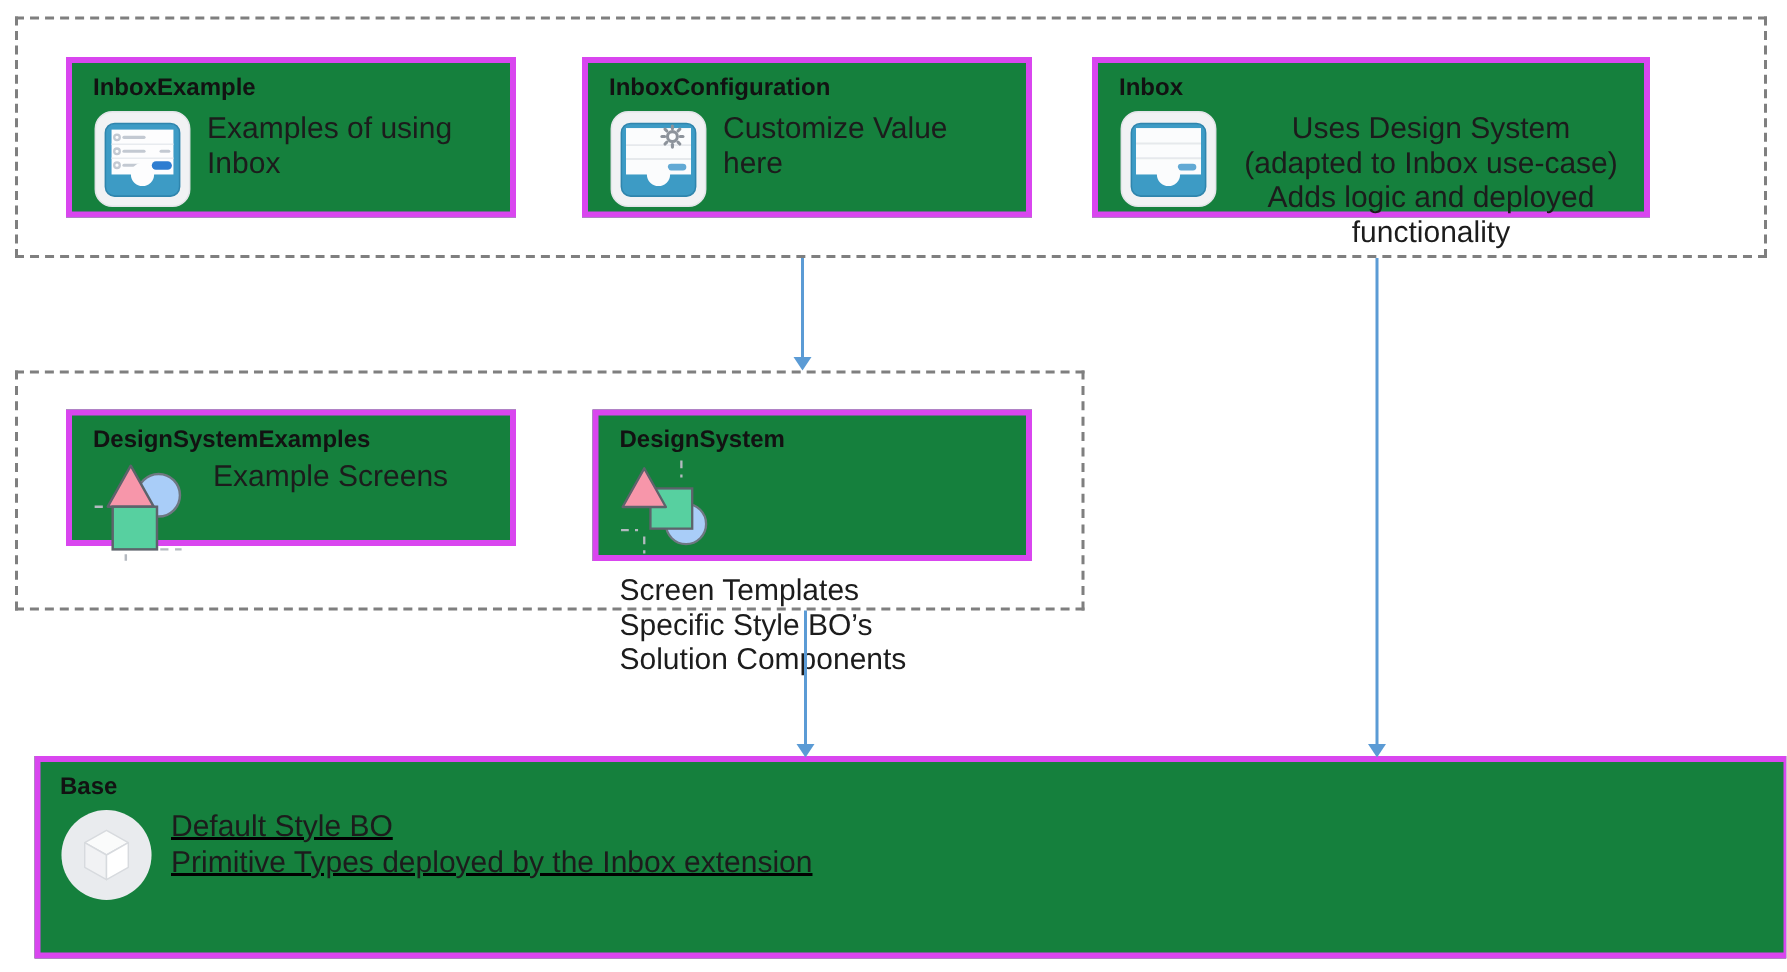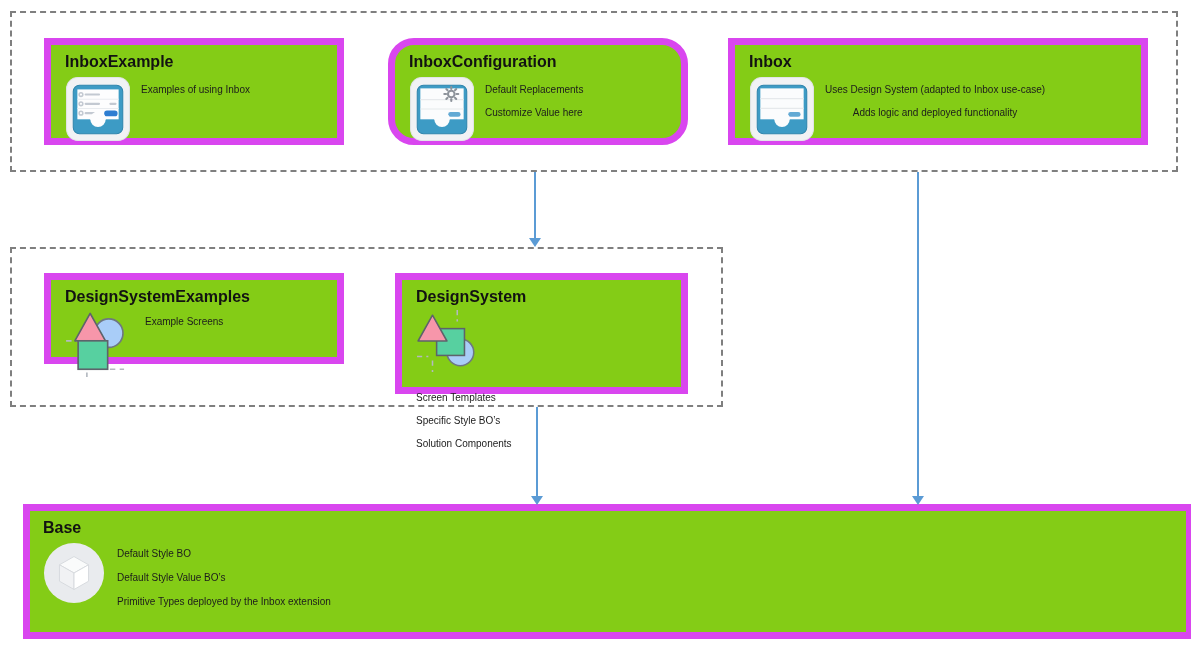--- a/index.html
+++ b/index.html
@@ -12,39 +12,39 @@
     background: #ffffff;
     overflow: hidden;
   }
   .group {
     position: absolute;
     border: 2px dashed #7f7f7f;
     background: transparent;
   }
   .card {
     position: absolute;
-    border: 7px solid #d946ef;
-    background: #84cc16;
+    border: 4px solid #d946ef;
+    background: #15803d;
     padding: 8px 10px 0 14px;
   }
   .card-title {
     font-weight: bold;
     font-size: 16px;
     color: #121212;
   }
   .card-body {
     display: flex;
     align-items: flex-start;
     gap: 10px;
     margin-top: 5px;
   }
   .icon { flex: 0 0 auto; }
   .icon svg { display: block; }
   .lines {
-    font-size: 10px;
+    font-size: 20px;
     line-height: 23px;
     color: #1c1c1c;
     padding-top: 2px;
   }
   .base-lines { line-height: 24px; padding-top: 0; }
   .arrow {
     position: absolute;
     width: 12px;
     display: flex;
     flex-direction: column;
@@ -94,21 +94,21 @@
           <rect x="38" y="33.5" width="13" height="5.5" rx="2.75" fill="#2e7dd1"></rect>
           <circle cx="32" cy="42" r="7.5" fill="#fdfdfe"></circle>
         </svg>
       </span>
       <div class="lines">
         <div>Examples of using Inbox</div>
       </div>
     </div>
   </div>
 
-  <div class="card" style="left:388px; top:38px; width:300px; height:107px;border-radius:26px;">
+  <div class="card" style="left:388px; top:38px; width:300px; height:107px;">
     <div class="card-title">InboxConfiguration</div>
     <div class="card-body">
       <span class="icon">
         <svg width="66" height="66" viewBox="0 0 64 64">
           <rect x="1.5" y="1.5" width="61" height="61" rx="11" fill="#f1f2f4" stroke="#e2e4e8"></rect>
           <rect x="8" y="9" width="48" height="47" rx="6" fill="#3d9bc5" stroke="#2f85ad" stroke-width="1"></rect>
           <rect x="11" y="12" width="42" height="30" fill="#fbfcfd"></rect>
           <g stroke="#e6e9ec" stroke-width="1.2">
             <line x1="11" y1="23" x2="53" y2="23"></line>
             <line x1="11" y1="32" x2="53" y2="32"></line>
@@ -124,27 +124,26 @@
               <line x1="3.6" y1="-3.6" x2="4.8" y2="-4.8"></line>
               <line x1="-3.6" y1="3.6" x2="-4.8" y2="4.8"></line>
               <line x1="3.6" y1="3.6" x2="4.8" y2="4.8"></line>
             </g>
           </g>
           <rect x="38" y="35" width="12" height="4.5" rx="2.25" fill="#62a9d4"></rect>
           <circle cx="32" cy="42" r="7.5" fill="#fbfcfd"></circle>
         </svg>
       </span>
       <div class="lines">
-        <div>Default Replacements</div>
         <div>Customize Value here</div>
       </div>
     </div>
   </div>
 
-  <div class="card" style="left:728px; top:38px; width:420px; height:107px;">
+  <div class="card" style="left:728px; top:38px; width:372px; height:107px;">
     <div class="card-title">Inbox</div>
     <div class="card-body">
       <span class="icon">
         <svg width="66" height="66" viewBox="0 0 64 64">
           <rect x="1.5" y="1.5" width="61" height="61" rx="11" fill="#f1f2f4" stroke="#e2e4e8"></rect>
           <rect x="8" y="9" width="48" height="47" rx="6" fill="#3d9bc5" stroke="#2f85ad" stroke-width="1"></rect>
           <rect x="11" y="12" width="42" height="30" fill="#fbfcfd"></rect>
           <g stroke="#e6e9ec" stroke-width="1.2">
             <line x1="11" y1="22" x2="53" y2="22"></line>
             <line x1="11" y1="31.5" x2="53" y2="31.5"></line>
@@ -174,21 +173,21 @@
           <path d="M23 5 L37 30 L9 30 Z" fill="#f796aa" stroke="#5d636b" stroke-width="1.5" stroke-linejoin="round"></path>
           <rect x="12" y="30" width="27" height="26" fill="#57d0a0" stroke="#5d636b" stroke-width="1.5"></rect>
         </svg>
       </span>
       <div class="lines">
         <div>Example Screens</div>
       </div>
     </div>
   </div>
 
-  <div class="card" style="left:395px; top:273px; width:293px; height:121px;">
+  <div class="card" style="left:395px; top:273px; width:293px; height:101px;">
     <div class="card-title">DesignSystem</div>
     <div class="card-body" style="margin-top:2px;flex-direction:column;">
       <span class="icon">
         <svg width="66" height="66" viewBox="0 0 64 64">
           <g stroke="#b4b9c0" stroke-width="1.5" stroke-dasharray="5 4" fill="none">
             <line x1="40" y1="2" x2="40" y2="13"></line>
             <line x1="1" y1="47" x2="12" y2="47"></line>
             <line x1="16" y1="51" x2="16" y2="62"></line>
           </g>
           <circle cx="43" cy="43" r="13" fill="#a9cdf8" stroke="#6e7781" stroke-width="1.5"></circle>
@@ -199,34 +198,33 @@
       <div class="lines">
         <div>Screen Templates</div>
         <div>Specific Style BO’s</div>
         <div>Solution Components</div>
       </div>
     </div>
   </div>
 
   <div class="card" style="left:23px; top:504px; width:1170px; height:135px; padding-left:13px;">
     <div class="card-title">Base</div>
-    <div class="card-body" style="gap:12px;">
+    <div class="card-body" style="gap:12px;text-decoration:underline;">
       <span class="icon">
         <svg width="62" height="62" viewBox="0 0 64 64">
           <circle cx="32" cy="32" r="31" fill="#e9ebee"></circle>
           <g stroke="#d7dade" stroke-width="1" stroke-linejoin="round">
             <path d="M32 15 L47 23.5 L32 32 L17 23.5 Z" fill="#fafbfb"></path>
             <path d="M17 23.5 L32 32 L32 49 L17 40.5 Z" fill="#f1f2f4"></path>
             <path d="M47 23.5 L32 32 L32 49 L47 40.5 Z" fill="#ffffff"></path>
           </g>
         </svg>
       </span>
       <div class="lines base-lines">
         <div>Default Style BO</div>
-        <div>Default Style Value BO’s</div>
         <div>Primitive Types deployed by the Inbox extension</div>
       </div>
     </div>
   </div>
 
   <div class="arrow" style="left:529px; top:172px; height:75px;">
     <div class="shaft"></div>
     <div class="head"></div>
   </div>
 

